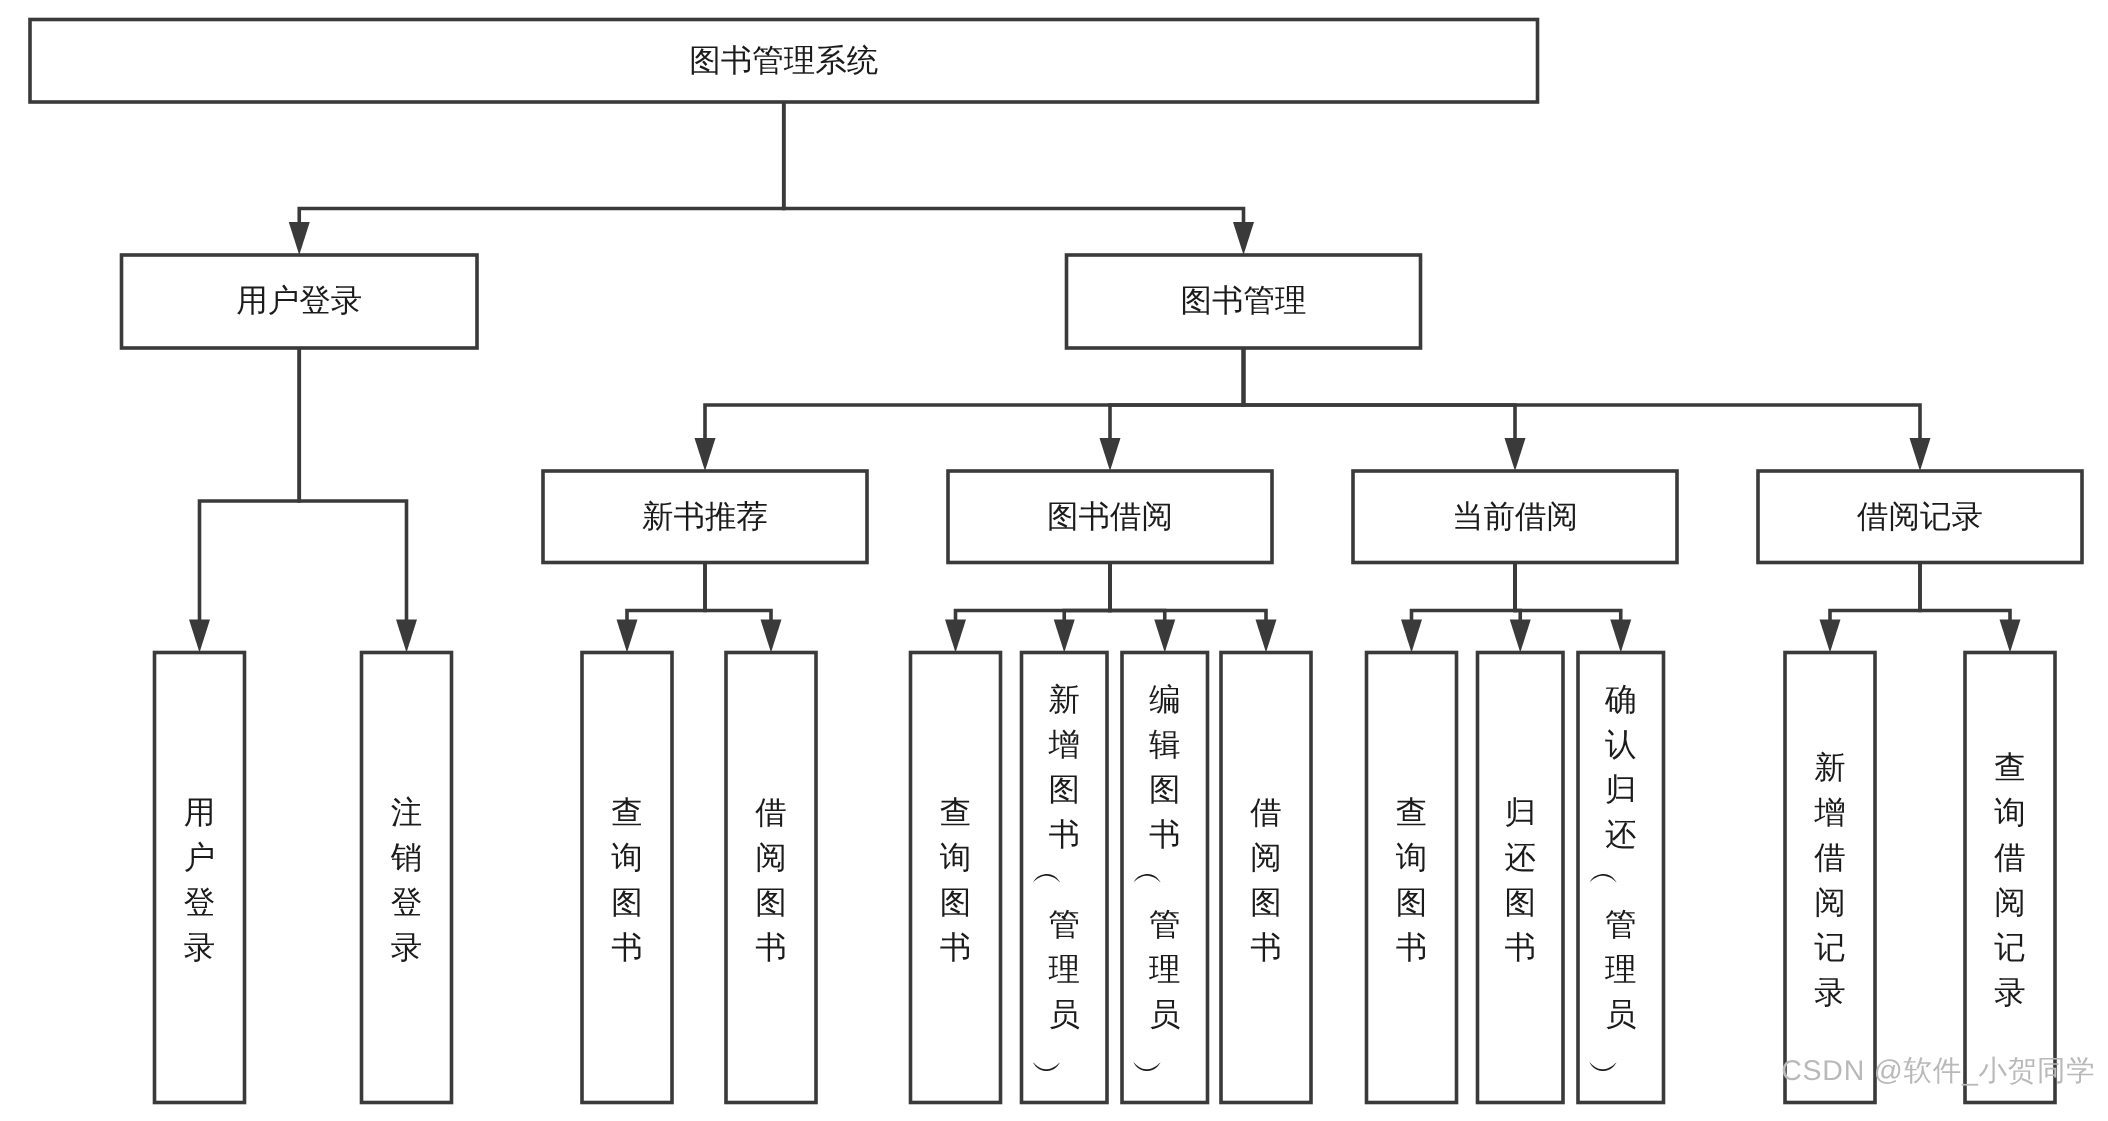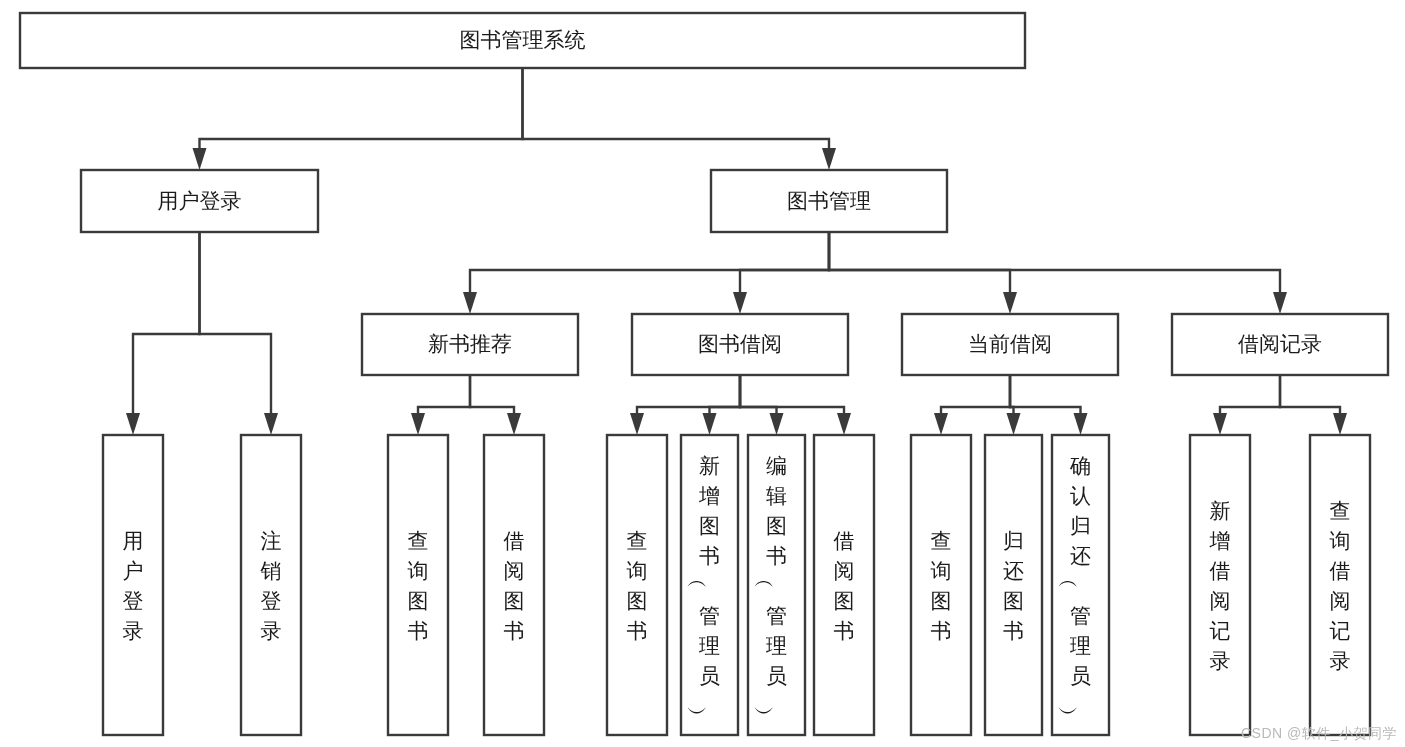--- a/index.html
+++ b/index.html
@@ -52,23 +52,23 @@
   }
   .node-label-v {
     font-family: "Liberation Sans", "DejaVu Sans", sans-serif;
     font-size: 21px;
     fill: #1b1b1b;
     text-anchor: middle;
   }
   .watermark-text {
     position: absolute;
     right: 8px;
-    bottom: 4px;
-    font-family: "Liberation Sans", "DejaVu Sans", sans-serif;
-    font-size: 14px;
+    bottom: 20px;
+    font-family: "Liberation Sans", "DejaVu Sans", sans-serif;
+    font-size: 19px;
     color: #b9b9b9;
     white-space: nowrap;
     user-select: none;
     letter-spacing: 0.5px;
   }
 </style>
 </head>
 <body>
 
 <div id="diagram-root">

